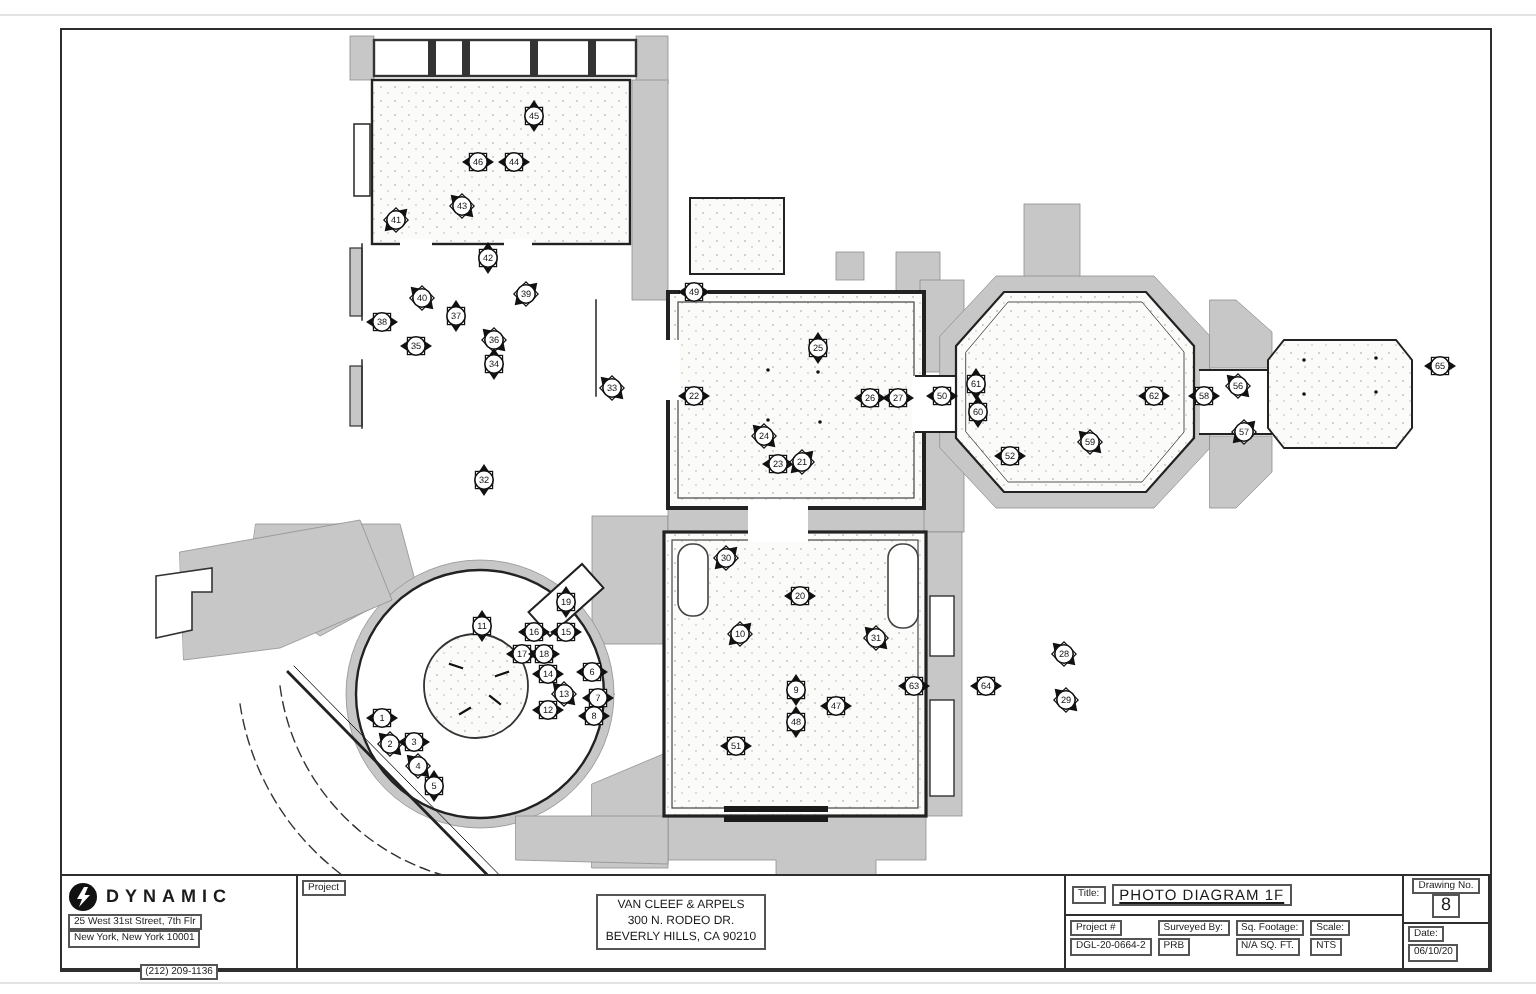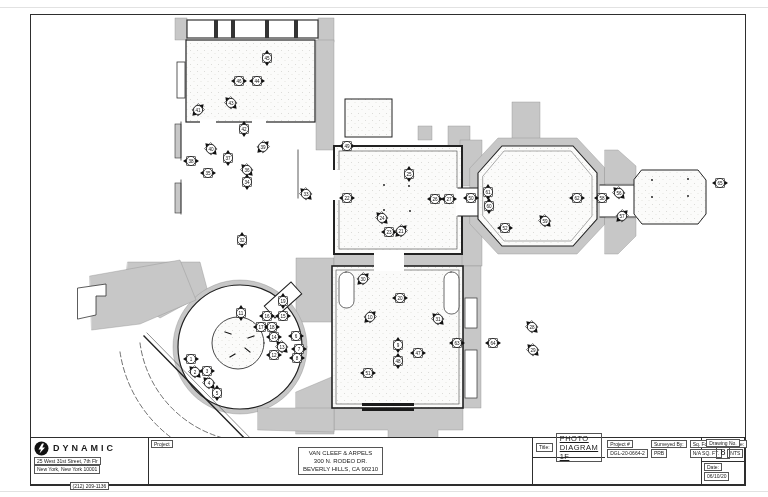--- a/index.html
+++ b/index.html
@@ -9,21 +9,21 @@
   #plan-svg{position:absolute;left:0;top:0;}
   svg text{font-family:"Liberation Sans",sans-serif;fill:#111;}
 
   
   .tblock{position:absolute;left:30px;top:437px;width:715px;height:48px;
           border:1px solid #2e2e2e;box-sizing:border-box;display:flex;background:#fff;}
   .tcol{box-sizing:border-box;border-right:1px solid #2e2e2e;position:relative;}
   .tcol:last-child{border-right:none;}
   .col-company{width:118px;padding:2px 3px;}
   .col-project{width:384px;display:flex;align-items:center;justify-content:center;}
-  .col-title{width:169px;display:flex;flex-direction:row;}
+  .col-title{width:169px;display:flex;flex-direction:column;}
   .col-draw{width:42px;display:flex;flex-direction:column;}
   .bx{display:inline-block;border:1px solid #555;padding:0 2px;line-height:1.25;
       font-size:5px;white-space:nowrap;background:#fff;}
   .logo-row{display:flex;align-items:center;gap:4px;height:16px;}
   .brand{font-size:9px;font-weight:bold;letter-spacing:3px;}
   .addr{display:flex;flex-direction:column;align-items:flex-start;margin-top:1px;}
   .addr .bx{font-size:5px;}
   .phone-wrap{width:100%;text-align:center;margin-top:0px;}
   .proj-tag{position:absolute;left:2px;top:2px;}
   .client-box{border:1px solid #555;text-align:center;font-size:6px;line-height:1.35;

